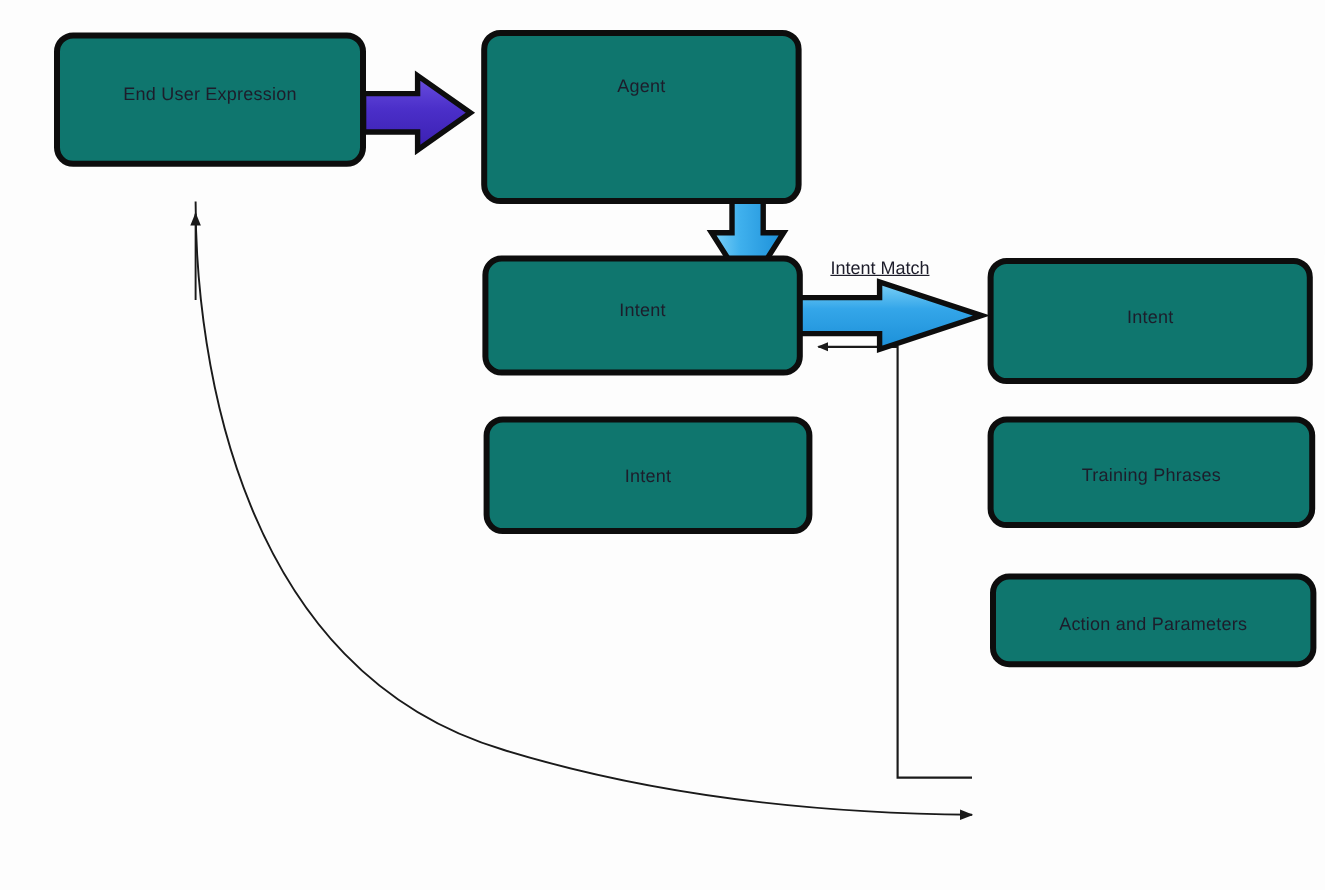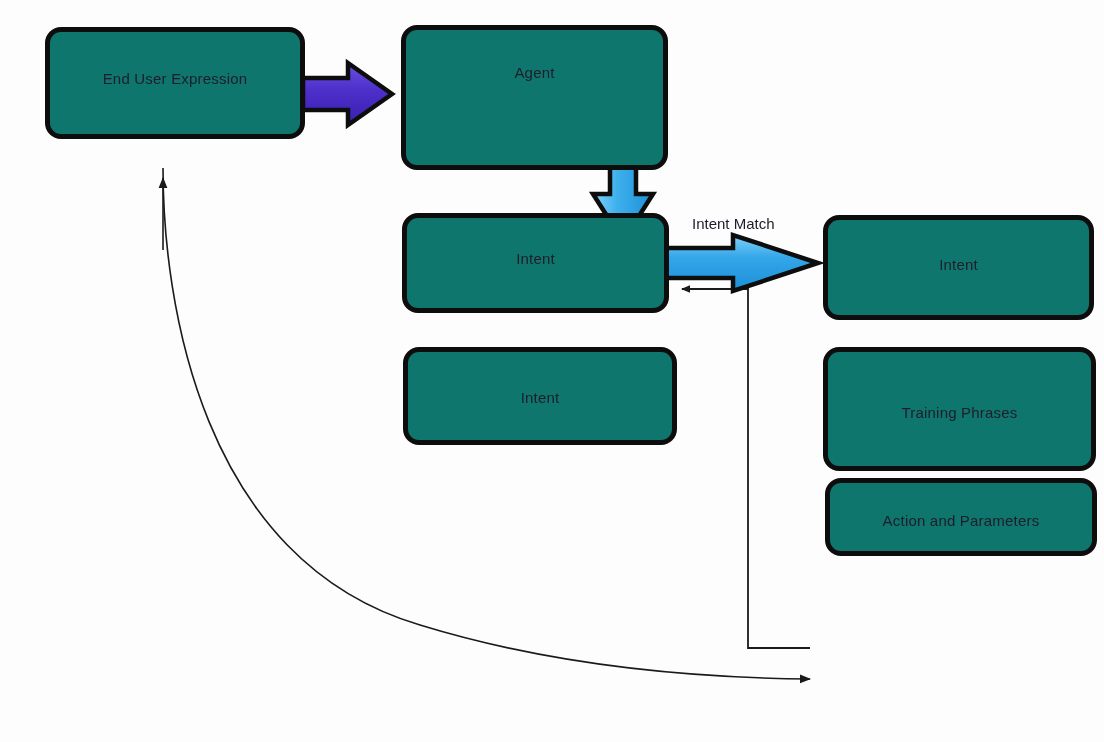--- a/index.html
+++ b/index.html
@@ -54,36 +54,37 @@
 
   #node-intent-matched { left: 402px; top: 213px; width: 267px; height: 100px; }
   #node-intent-matched .node-label { transform: translateY(-4px); }
 
   #node-intent-other { left: 403px; top: 347px; width: 274px; height: 98px; }
   #node-intent-other .node-label { transform: translateY(2px); }
 
   #node-intent-detail { left: 823px; top: 215px; width: 271px; height: 105px; }
   #node-intent-detail .node-label { transform: translateY(-2px); }
 
-  #node-training-phrases { left: 823px; top: 347px; width: 273px; height: 124px; }
+  #node-training-phrases { left: 823px; top: 347px; width: 273px; height: 93px; }
   #node-training-phrases .node-label { transform: translateY(4px); }
 
   #node-action-parameters { left: 825px; top: 478px; width: 272px; height: 78px; }
   #node-action-parameters .node-label { transform: translateY(4px); }
 
   #node-response { left: 823px; top: 608px; width: 273px; height: 106px; }
   #node-response .node-label { transform: translateY(4px); }
 
   .edge-label {
     position: absolute;
     font-family: "Liberation Sans", sans-serif;
     font-size: 15px;
     color: #1d1d2b;
     white-space: nowrap;
     z-index: 4;
+    text-decoration: underline;
   }
   #label-intent-match { left: 692px; top: 215px; }
 </style>
 </head>
 <body>
 
 <div id="canvas">
 
   <svg id="svg-layer" viewBox="0 0 1104 742" xmlns="http://www.w3.org/2000/svg">
 

